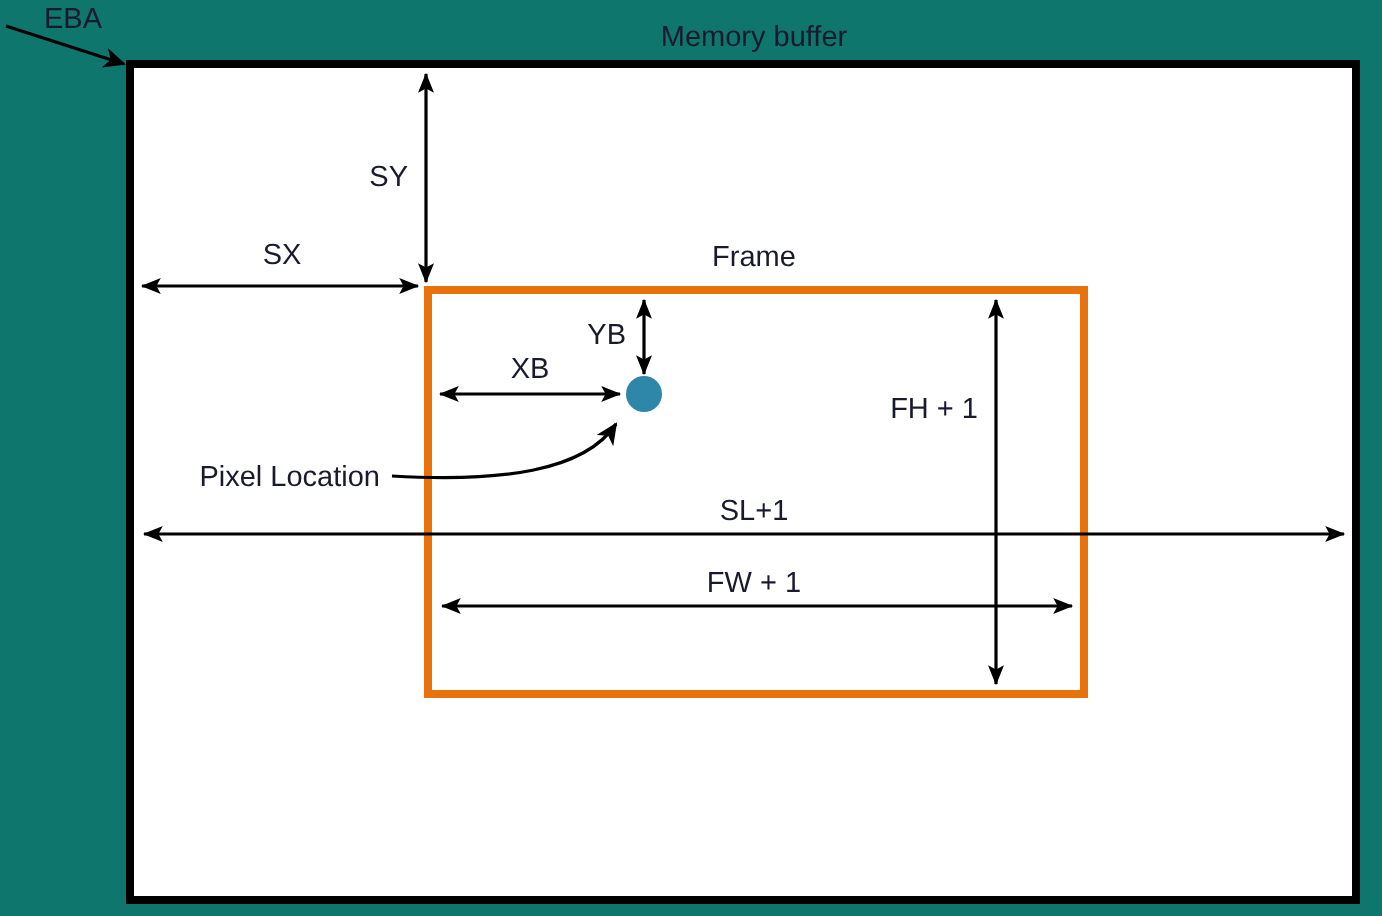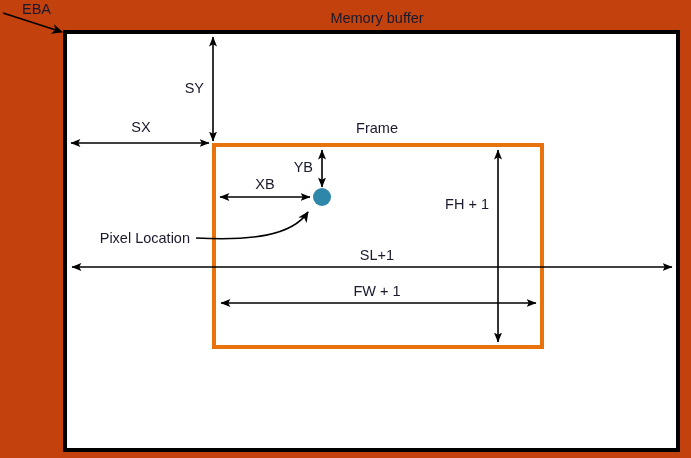--- a/index.html
+++ b/index.html
@@ -7,21 +7,21 @@
     padding: 0;
     background: #ffffff;
   }
   body {
     font-family: "Liberation Sans", sans-serif;
   }
   #diagram-root {
     position: relative;
     width: 691px;
     height: 458px;
-    background: #c2410c;
+    background: #0f766e;
     overflow: hidden;
   }
   svg#diagram-svg {
     display: block;
     width: 691px;
     height: 458px;
   }
   .dim-line {
     stroke: #000000;
     stroke-width: 1.6;

